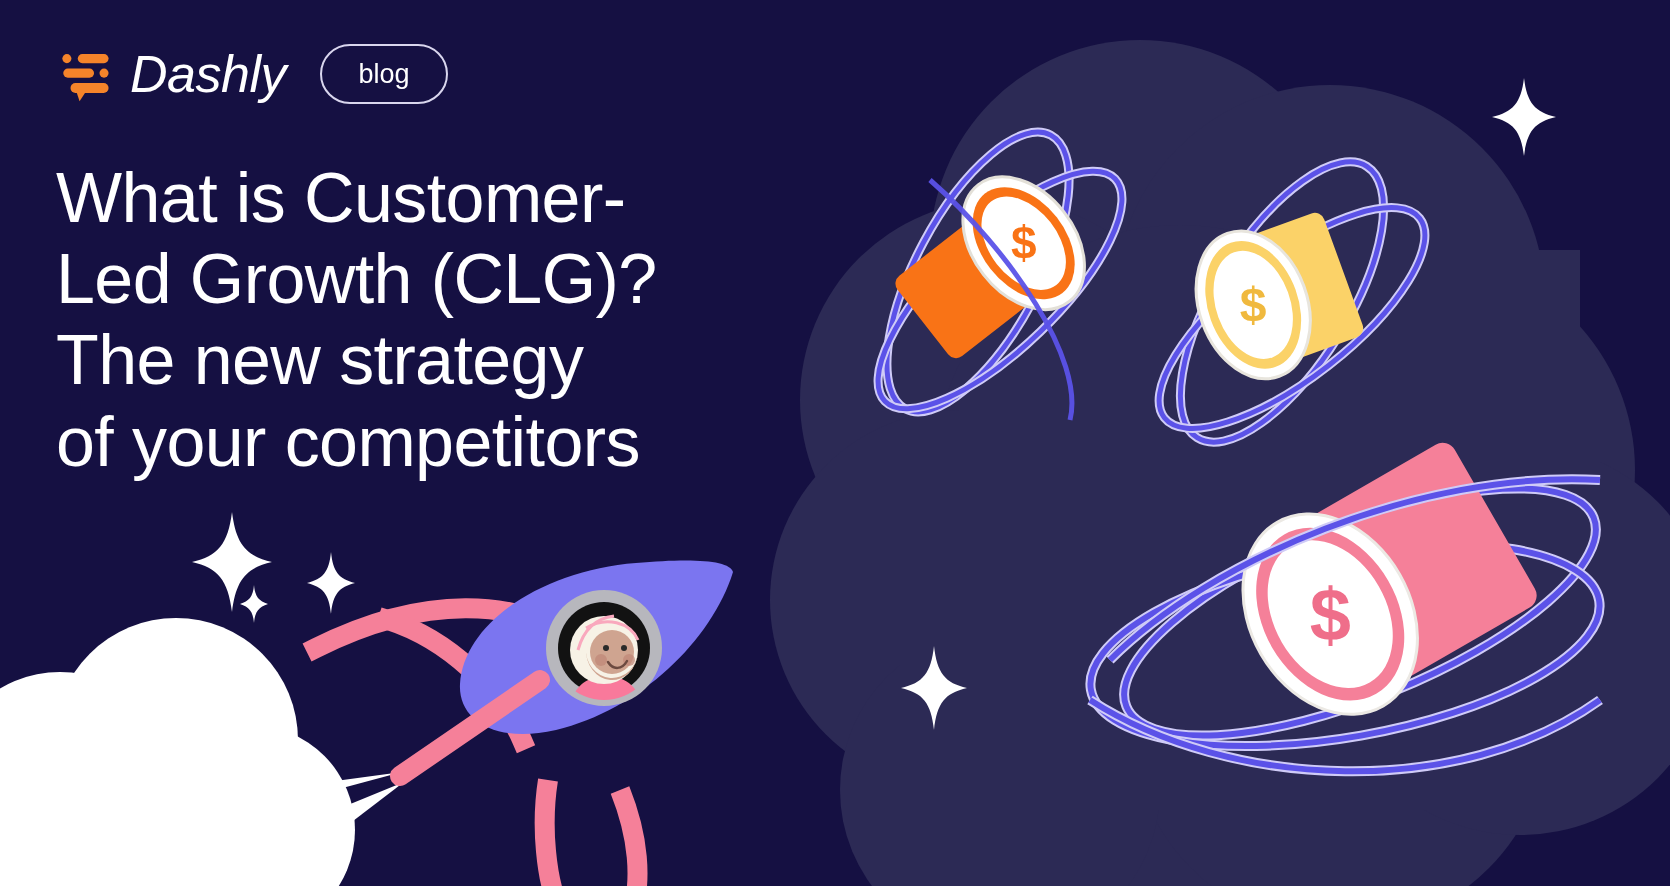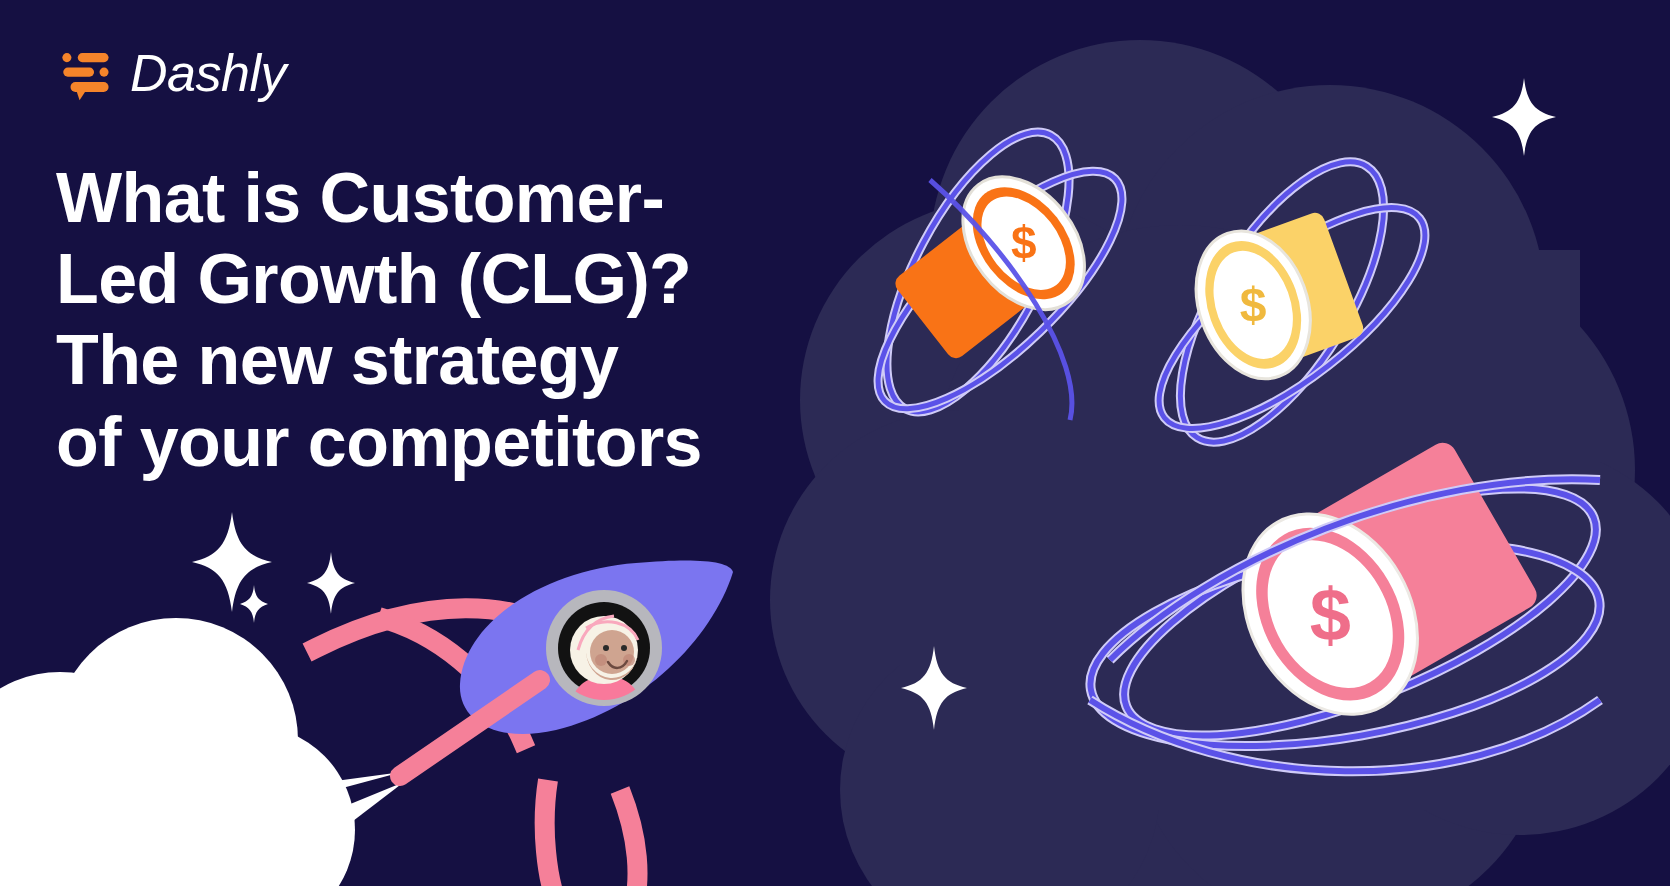--- a/index.html
+++ b/index.html
@@ -65,21 +65,21 @@
     line-height: 1;
     background: transparent;
   }
   .headline {
     position: absolute;
     left: 56px;
     top: 158px;
     z-index: 5;
     color: #ffffff;
     font-size: 70px;
-    font-weight: bold;
+    font-weight: normal;
     line-height: 1.16;
     letter-spacing: -0.6px;
     max-width: 720px;
     white-space: pre-line;
     margin: 0;
   }
 </style>
 </head>
 <body>
 
@@ -244,20 +244,23 @@
           <circle cx="12" cy="15" r="5"></circle>
           <rect x="24" y="10" width="34" height="10" rx="5"></rect>
           <rect x="8" y="26" width="34" height="10" rx="5"></rect>
           <rect x="48" y="26" width="10" height="10" rx="5"></rect>
           <rect x="16" y="42" width="42" height="11" rx="5.5"></rect>
           <path d="M 22 50 L 34 50 L 26 62 Z"></path>
         </g>
       </svg>
       <span class="brand-name">Dashly</span>
     </div>
+    <div class="badge">
+      <span>blog</span>
+    </div>
   </div>
 
   <h1 class="headline">What is Customer-
 Led Growth (CLG)?
 The new strategy
 of your competitors</h1>
 
 </div>
 
 </body></html>

